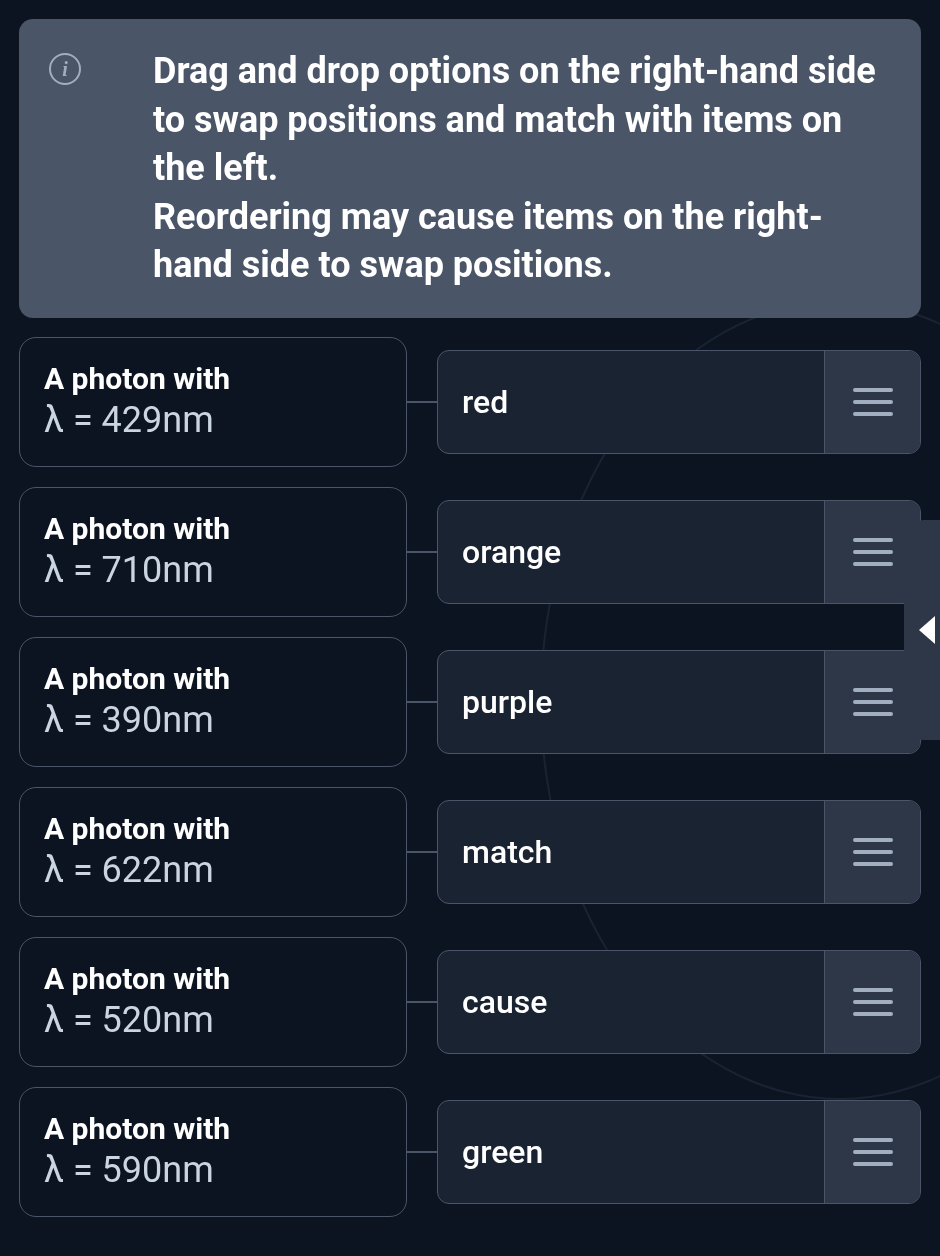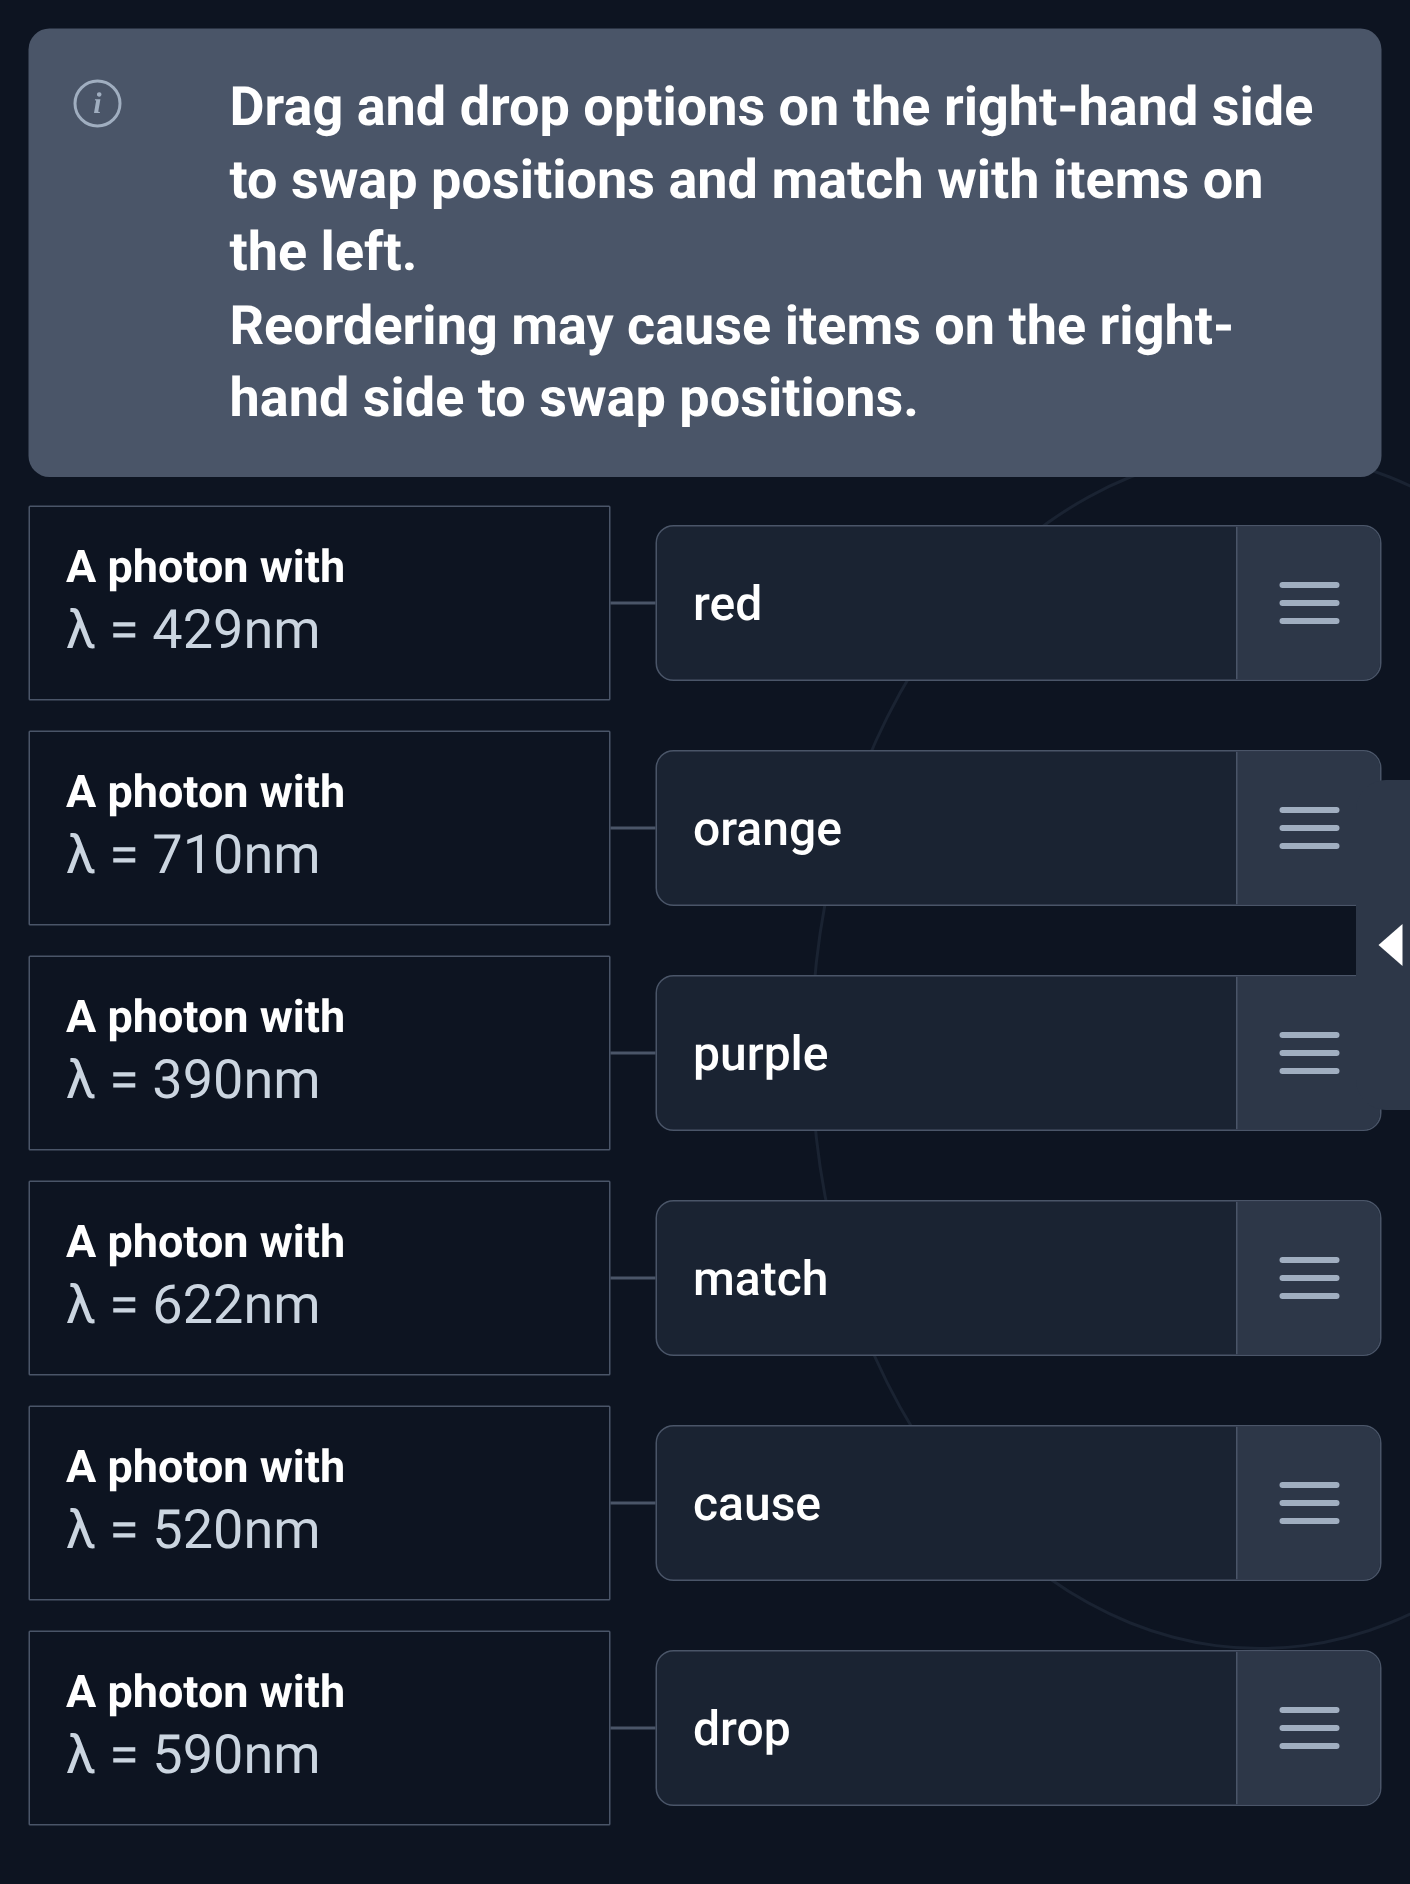--- a/index.html
+++ b/index.html
@@ -50,21 +50,21 @@
   .row {
     display: flex;
     align-items: center;
     margin-bottom: 20px;
     position: relative;
   }
   .left-card {
     width: 388px;
     min-height: 130px;
     border: 1.5px solid #4a5568;
-    border-radius: 1px;
+    border-radius: 17px;
     background: transparent;
     padding: 22px 24px;
     display: flex;
     flex-direction: column;
     justify-content: center;
   }
   .left-title {
     color: #ffffff;
     font-size: 30px;
     font-weight: 700;
@@ -259,21 +259,21 @@
     </div>
   </div>
 
   <div class="row">
     <div class="left-card">
       <div class="left-title">A photon with</div>
       <div class="left-sub">λ = 590nm</div>
     </div>
     <div class="connector"></div>
     <div class="right-card">
-      <div class="right-label">drop</div>
+      <div class="right-label">green</div>
       <div class="drag-handle">
         <div class="hamburger">
             <span></span>
             <span></span>
             <span></span>
           </div>
       </div>
     </div>
   </div>
 

